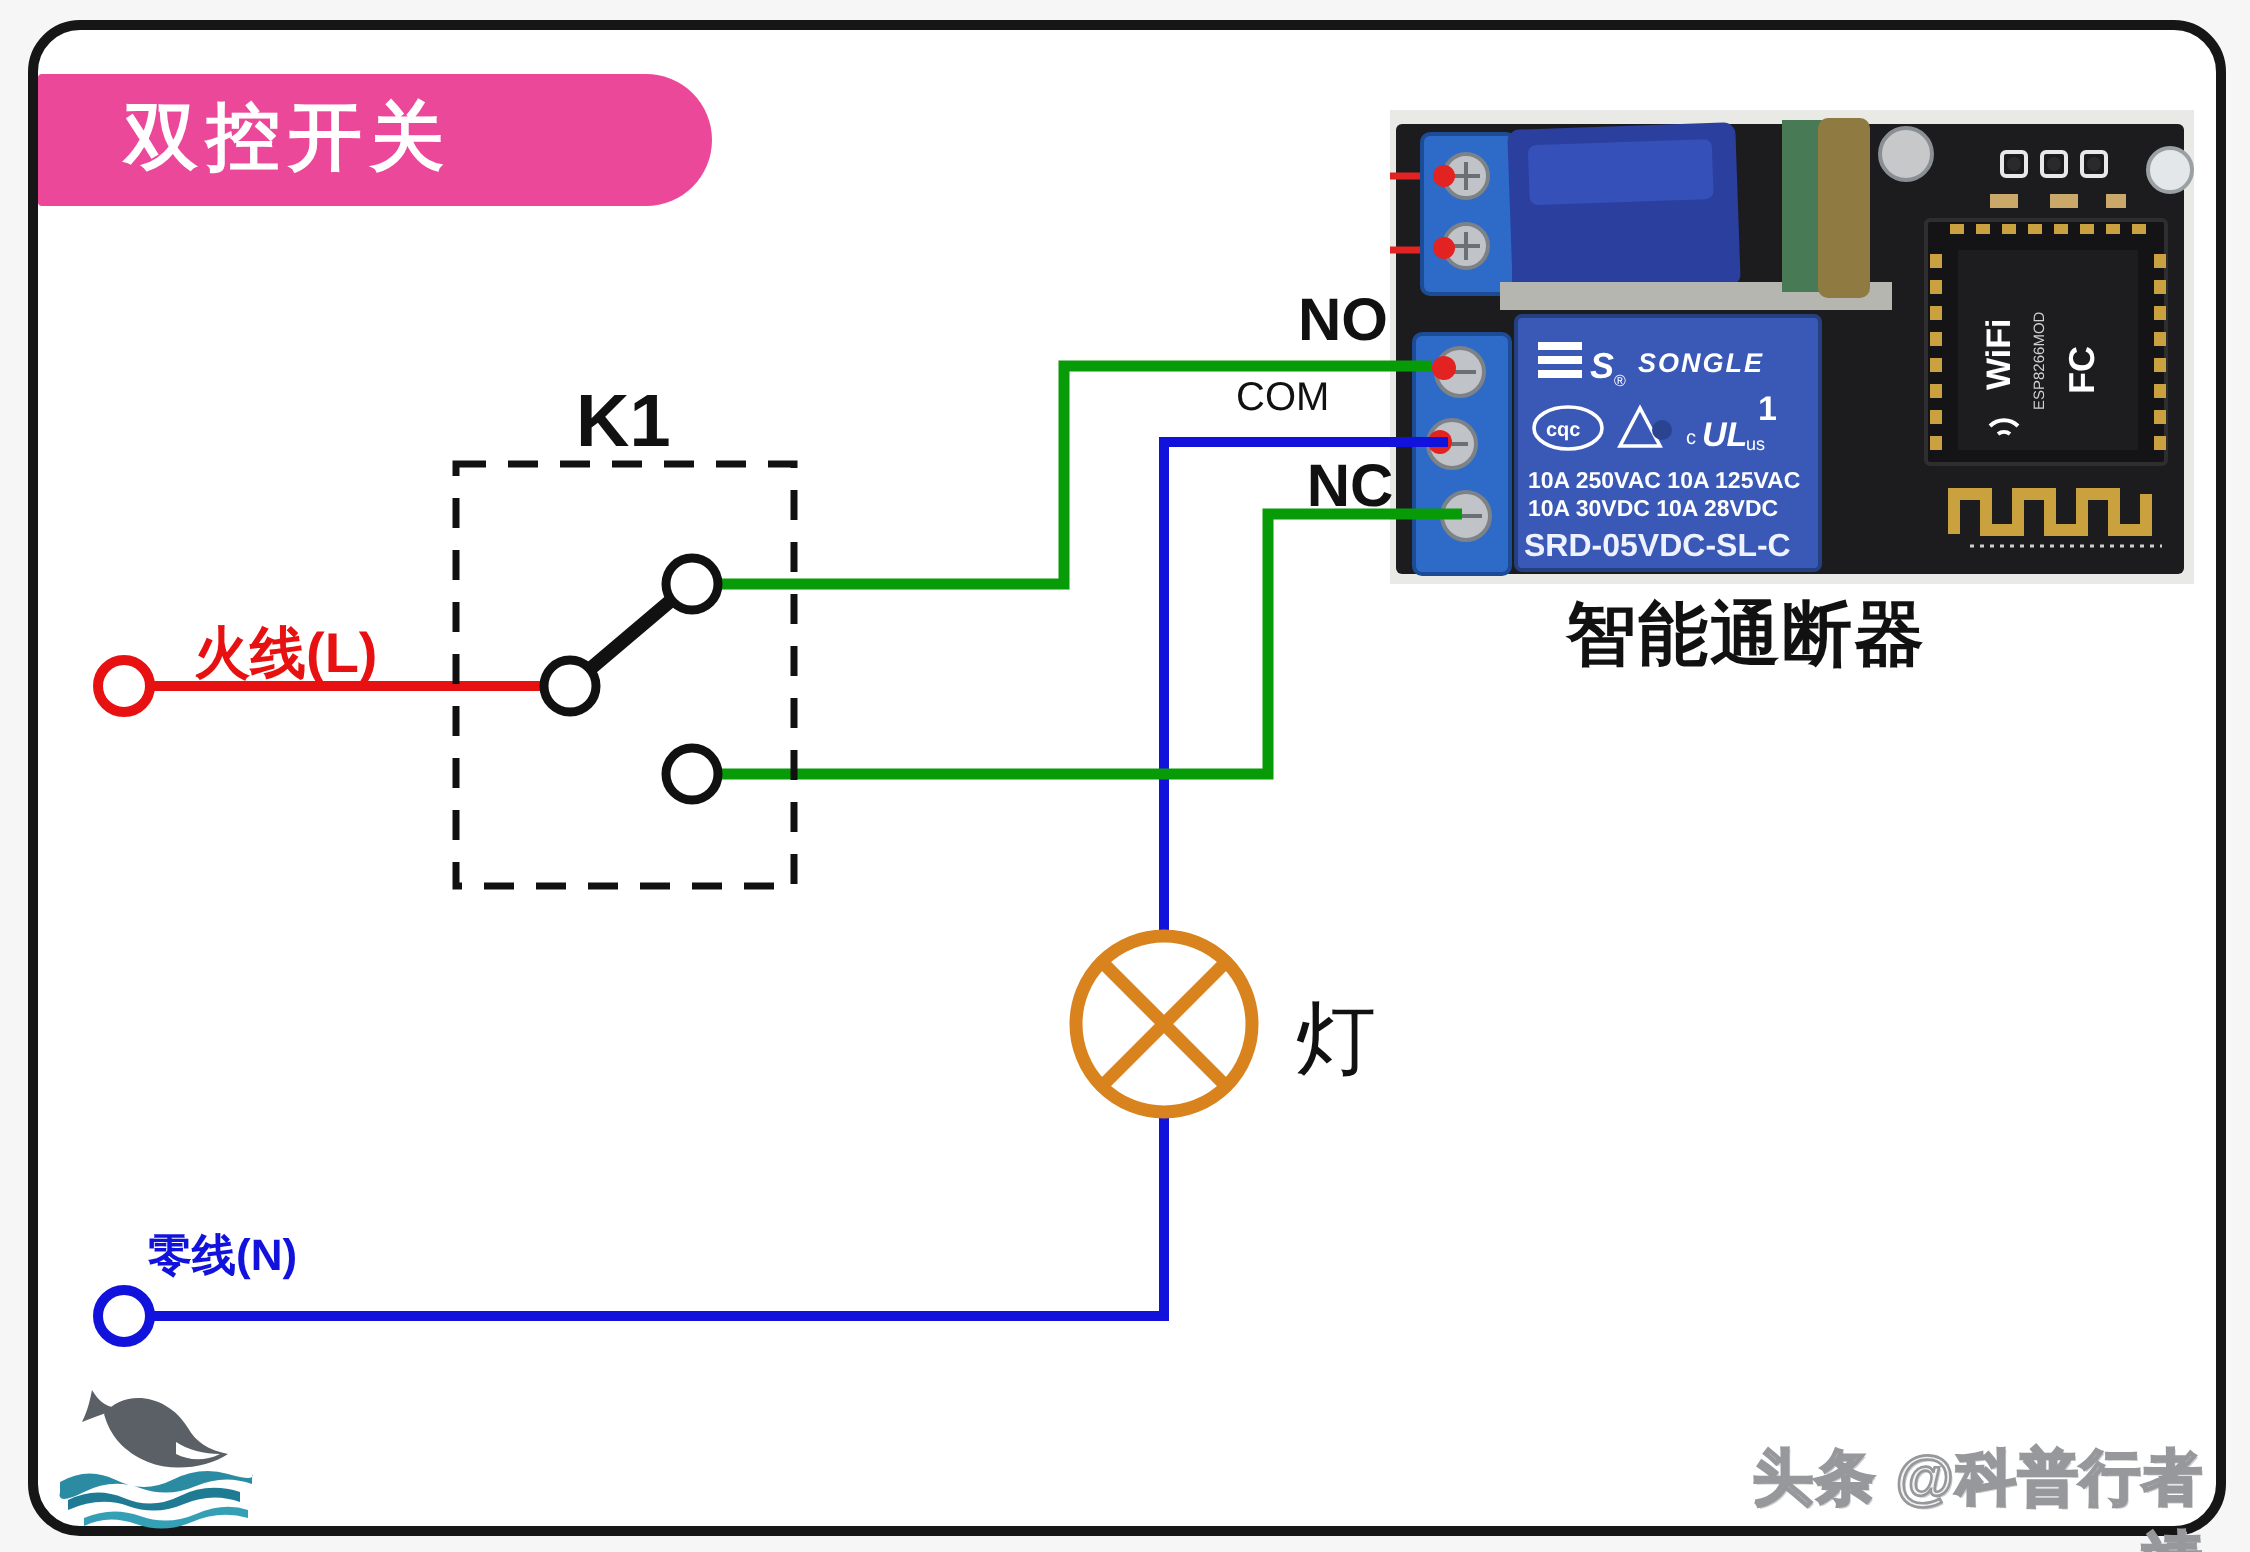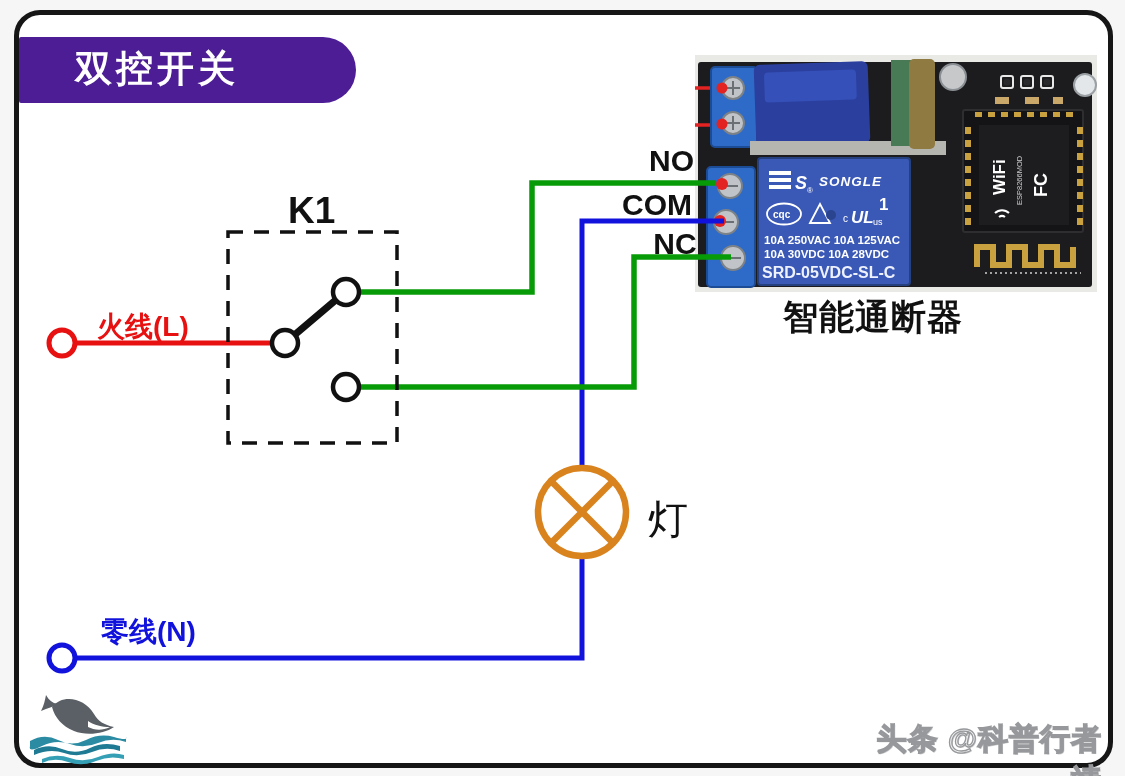--- a/index.html
+++ b/index.html
@@ -4,36 +4,36 @@
 <style>
   * { margin:0; padding:0; box-sizing:border-box; }
   html,body { width:1125px; height:776px; background:#f6f6f6; overflow:hidden;
               font-family:"Liberation Sans", sans-serif; }
   .stage { position:absolute; left:0; top:0; width:1125px; height:776px; }
 
   .frame { position:absolute; left:14px; top:10px; width:1099px; height:758px;
            background:#ffffff; border:5px solid #161616; border-radius:26px; z-index:0; }
 
   .banner { position:absolute; left:19px; top:37px; width:337px; height:66px;
-            background:#4c1d95; border-radius:2px 33px 33px 2px; z-index:3;
+            background:#ec4899; border-radius:2px 33px 33px 2px; z-index:3;
             color:#ffffff; font-size:37px; font-weight:bold; letter-spacing:4px;
-            line-height:64px; padding-left:56px; }
+            line-height:64px; padding-left:43px; }
 
   .board { position:absolute; left:695px; top:55px; width:402px; height:237px; z-index:1; }
 
   .circuit { position:absolute; left:0; top:0; width:1125px; height:776px; z-index:2; }
 
   .lbl { position:absolute; z-index:4; color:#111; white-space:nowrap; }
   .lbl-k1        { left:288px; top:190px; font-size:37px; font-weight:600;text-align:center; }
   .lbl-switch    { left:237px; top:456px; font-size:32px; font-weight:600; letter-spacing:2px; }
   .lbl-no        { left:638px; top:144px; width:56px; text-align:right; font-size:30px; font-weight:800; }
-  .lbl-com       { left:618px; top:188px; width:78px; text-align:center; font-size:30px; font-weight:700; }
+  .lbl-com       { left:618px; top:188px; width:78px; text-align:left; font-size:20px; font-weight:400; }
   .lbl-nc        { left:638px; top:227px; width:50px; text-align:center; font-size:30px; font-weight:800;margin-left:12px; }
   .lbl-live      { left:97px;  top:308px; font-size:28px; font-weight:600; color:#e81111;text-align:right; }
-  .lbl-neutral   { left:101px;  top:613px; font-size:28px; font-weight:600; color:#1212dd; }
+  .lbl-neutral   { left:74px;  top:613px; font-size:22px; font-weight:600; color:#1212dd; }
   .lbl-lamp      { left:648px; top:492px; font-size:40px; font-weight:500; }
   .lbl-module    { left:783px; top:294px; font-size:35px; font-weight:600; letter-spacing:1px; }
 
   .footer-brand  { position:absolute; left:128px; top:706px; z-index:4;
                    font-size:40px; font-weight:bold; color:#2a8193; letter-spacing:3px; }
   .footer-logo   { position:absolute; left:28px; top:691px; width:100px; height:78px; z-index:4; }
   .watermark     { position:absolute; left:850px; top:719px; width:252px; text-align:right; z-index:4;
                    font-size:30px; font-weight:bold; letter-spacing:1px;
                    color:#f2f2f2; -webkit-text-stroke:1.3px #96989b;
                    text-shadow:1px 1px 0 #cfcfcf; }

